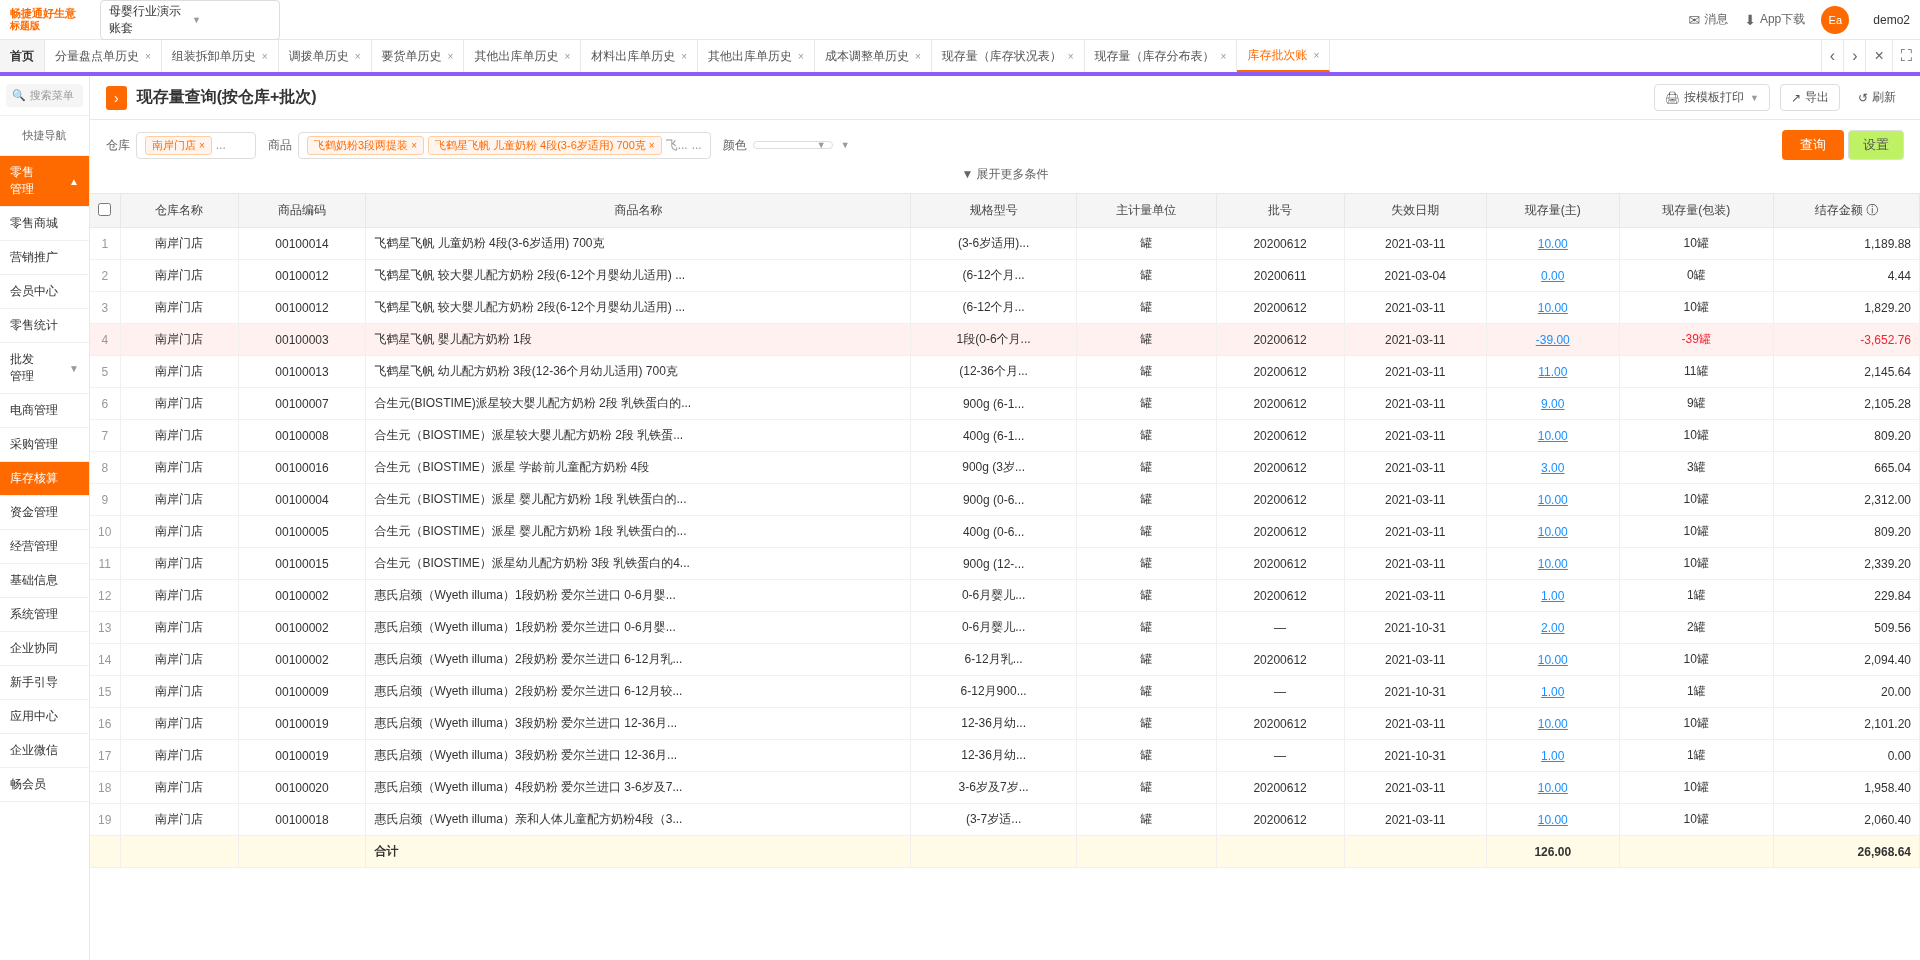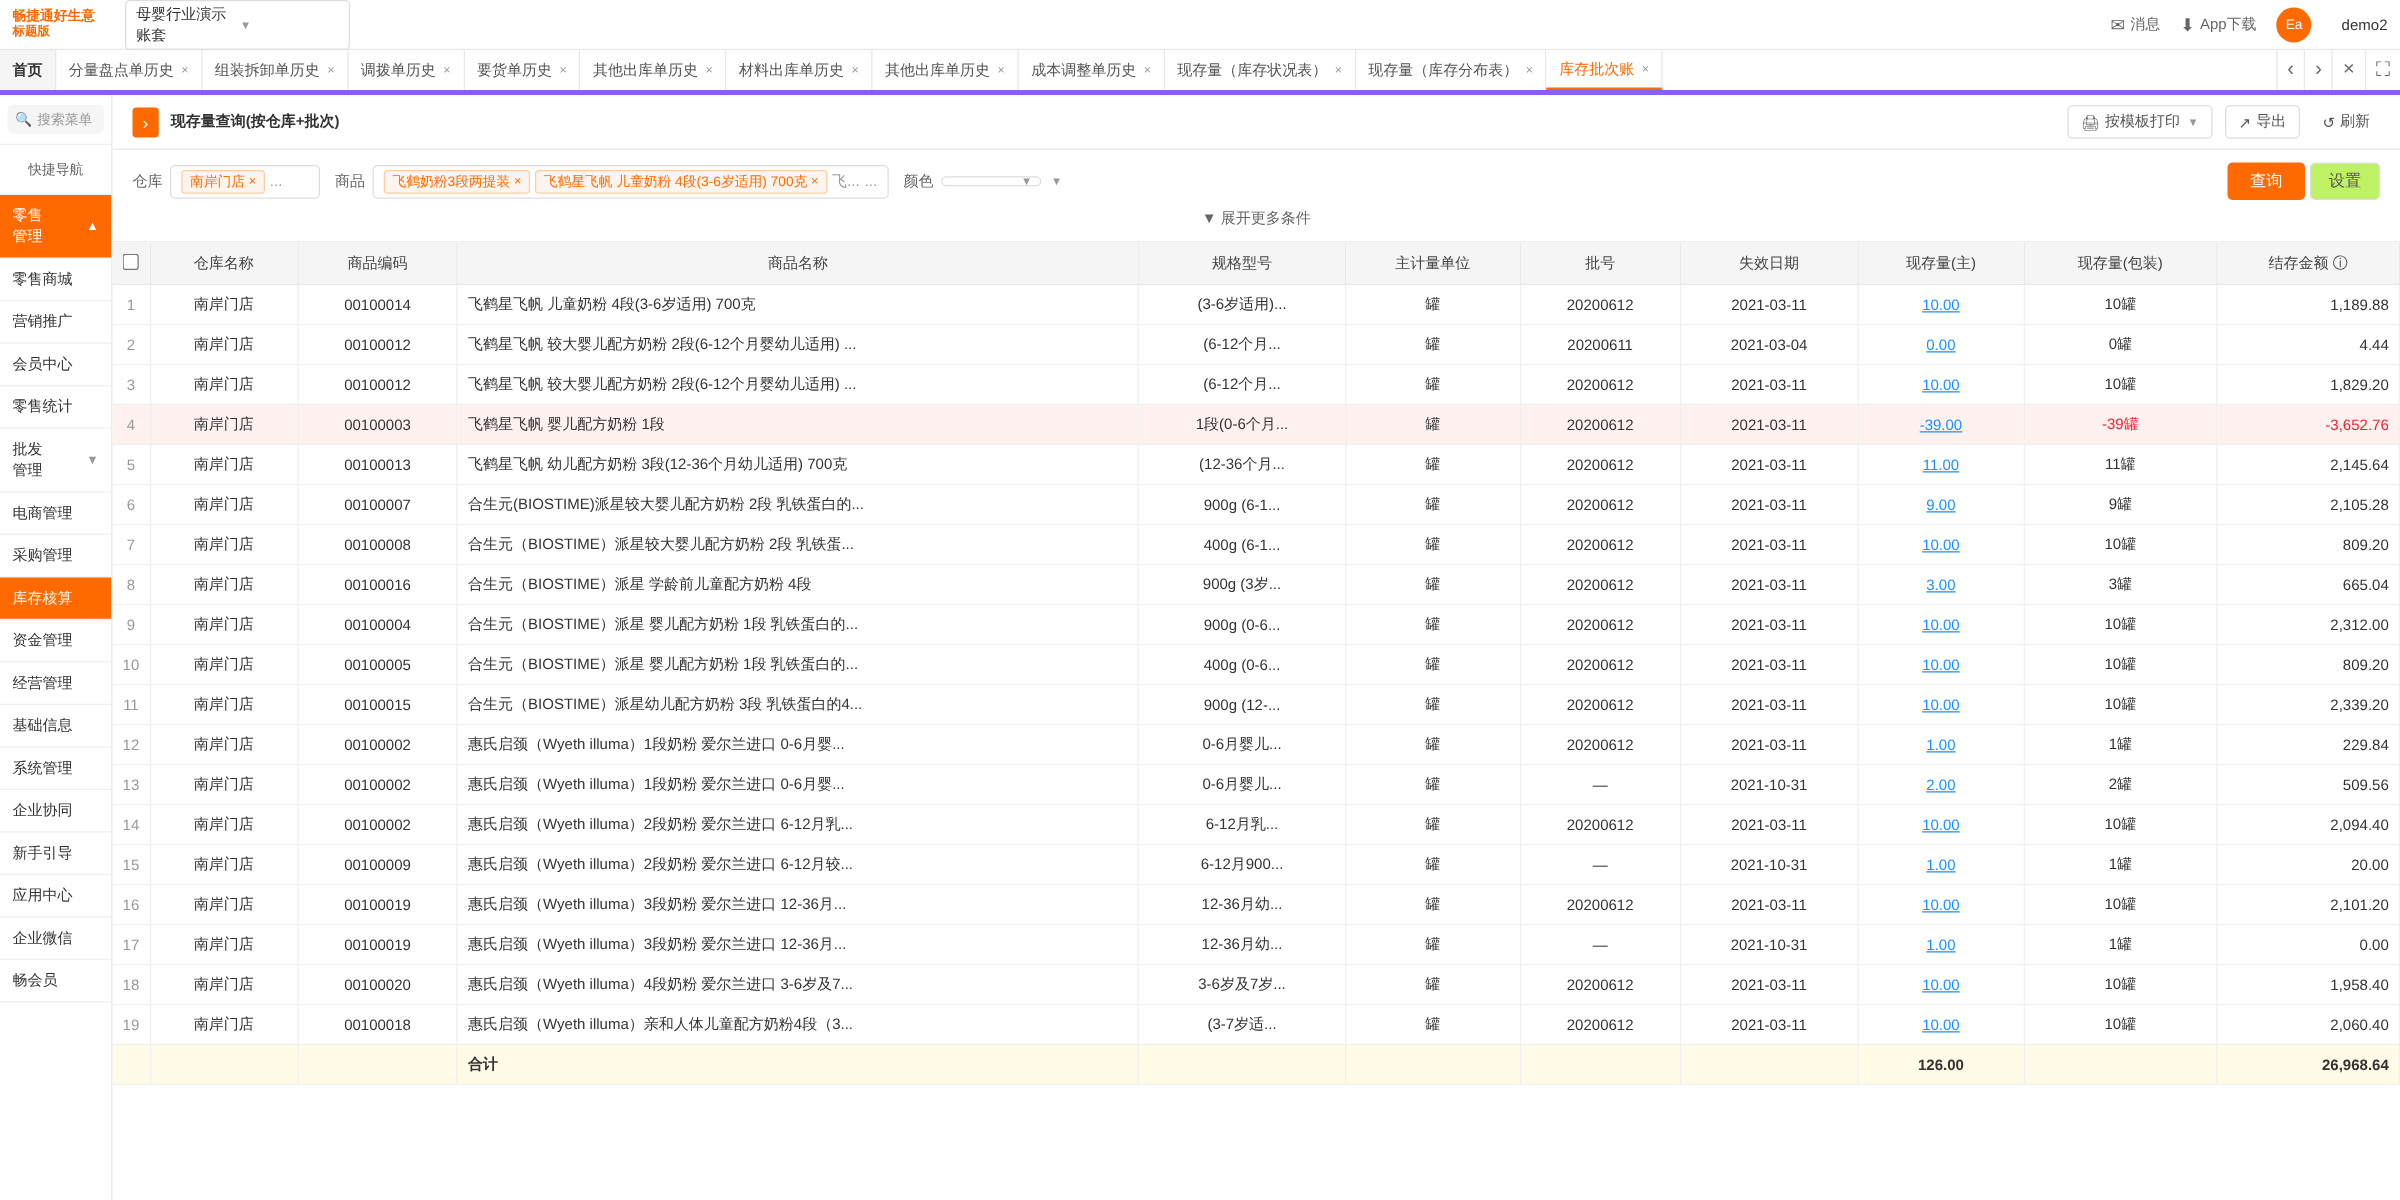--- a/index.html
+++ b/index.html
@@ -38,21 +38,21 @@
     .sidebar-section { border-bottom: 1px solid #f0f0f0; }
     .sidebar-item { display: flex; align-items: center; justify-content: space-between; padding: 8px 10px; cursor: pointer; font-size: 12px; color: #333; gap: 27px; }
     .sidebar-item.active { background: #ff6a00; color: #fff; }
     .sidebar-item.active .sidebar-arrow { color: #fff; }
     .sidebar-arrow { font-size: 10px; color: #999; }
     .sidebar-item-label { font-size: 12px; }
 
     
     .content { flex: 1; display: flex; flex-direction: column; overflow: hidden; }
     .page-header { background: #fff; padding: 8px 16px; display: flex; align-items: center; justify-content: space-between; border-bottom: 1px solid #e8e8e8; }
-    .page-title { font-size: 12px; font-weight: bold; color: #333; }
+    .page-title { font-size: 16px; font-weight: bold; color: #333; }
     .header-actions { display: flex; align-items: center; gap: 10px; }
     .btn-print { display: flex; align-items: center; gap: 4px; border: 1px solid #ddd; border-radius: 4px; padding: 4px 10px; cursor: pointer; font-size: 12px; color: #555; background: #fff; }
     .btn-export { display: flex; align-items: center; gap: 4px; border: 1px solid #ddd; border-radius: 4px; padding: 4px 10px; cursor: pointer; font-size: 12px; color: #555; background: #fff; }
     .btn-refresh { display: flex; align-items: center; gap: 4px; border: none; padding: 4px 8px; cursor: pointer; font-size: 12px; color: #555; background: #fff; }
 
     
     .filter-area { background: #fff; padding: 10px 16px; border-bottom: 1px solid #e8e8e8; }
     .filter-row { display: flex; align-items: center; gap: 12px; flex-wrap: wrap; }
     .filter-item { display: flex; align-items: center; gap: 6px; }
     .filter-label { font-size: 12px; color: #666; white-space: nowrap; }

